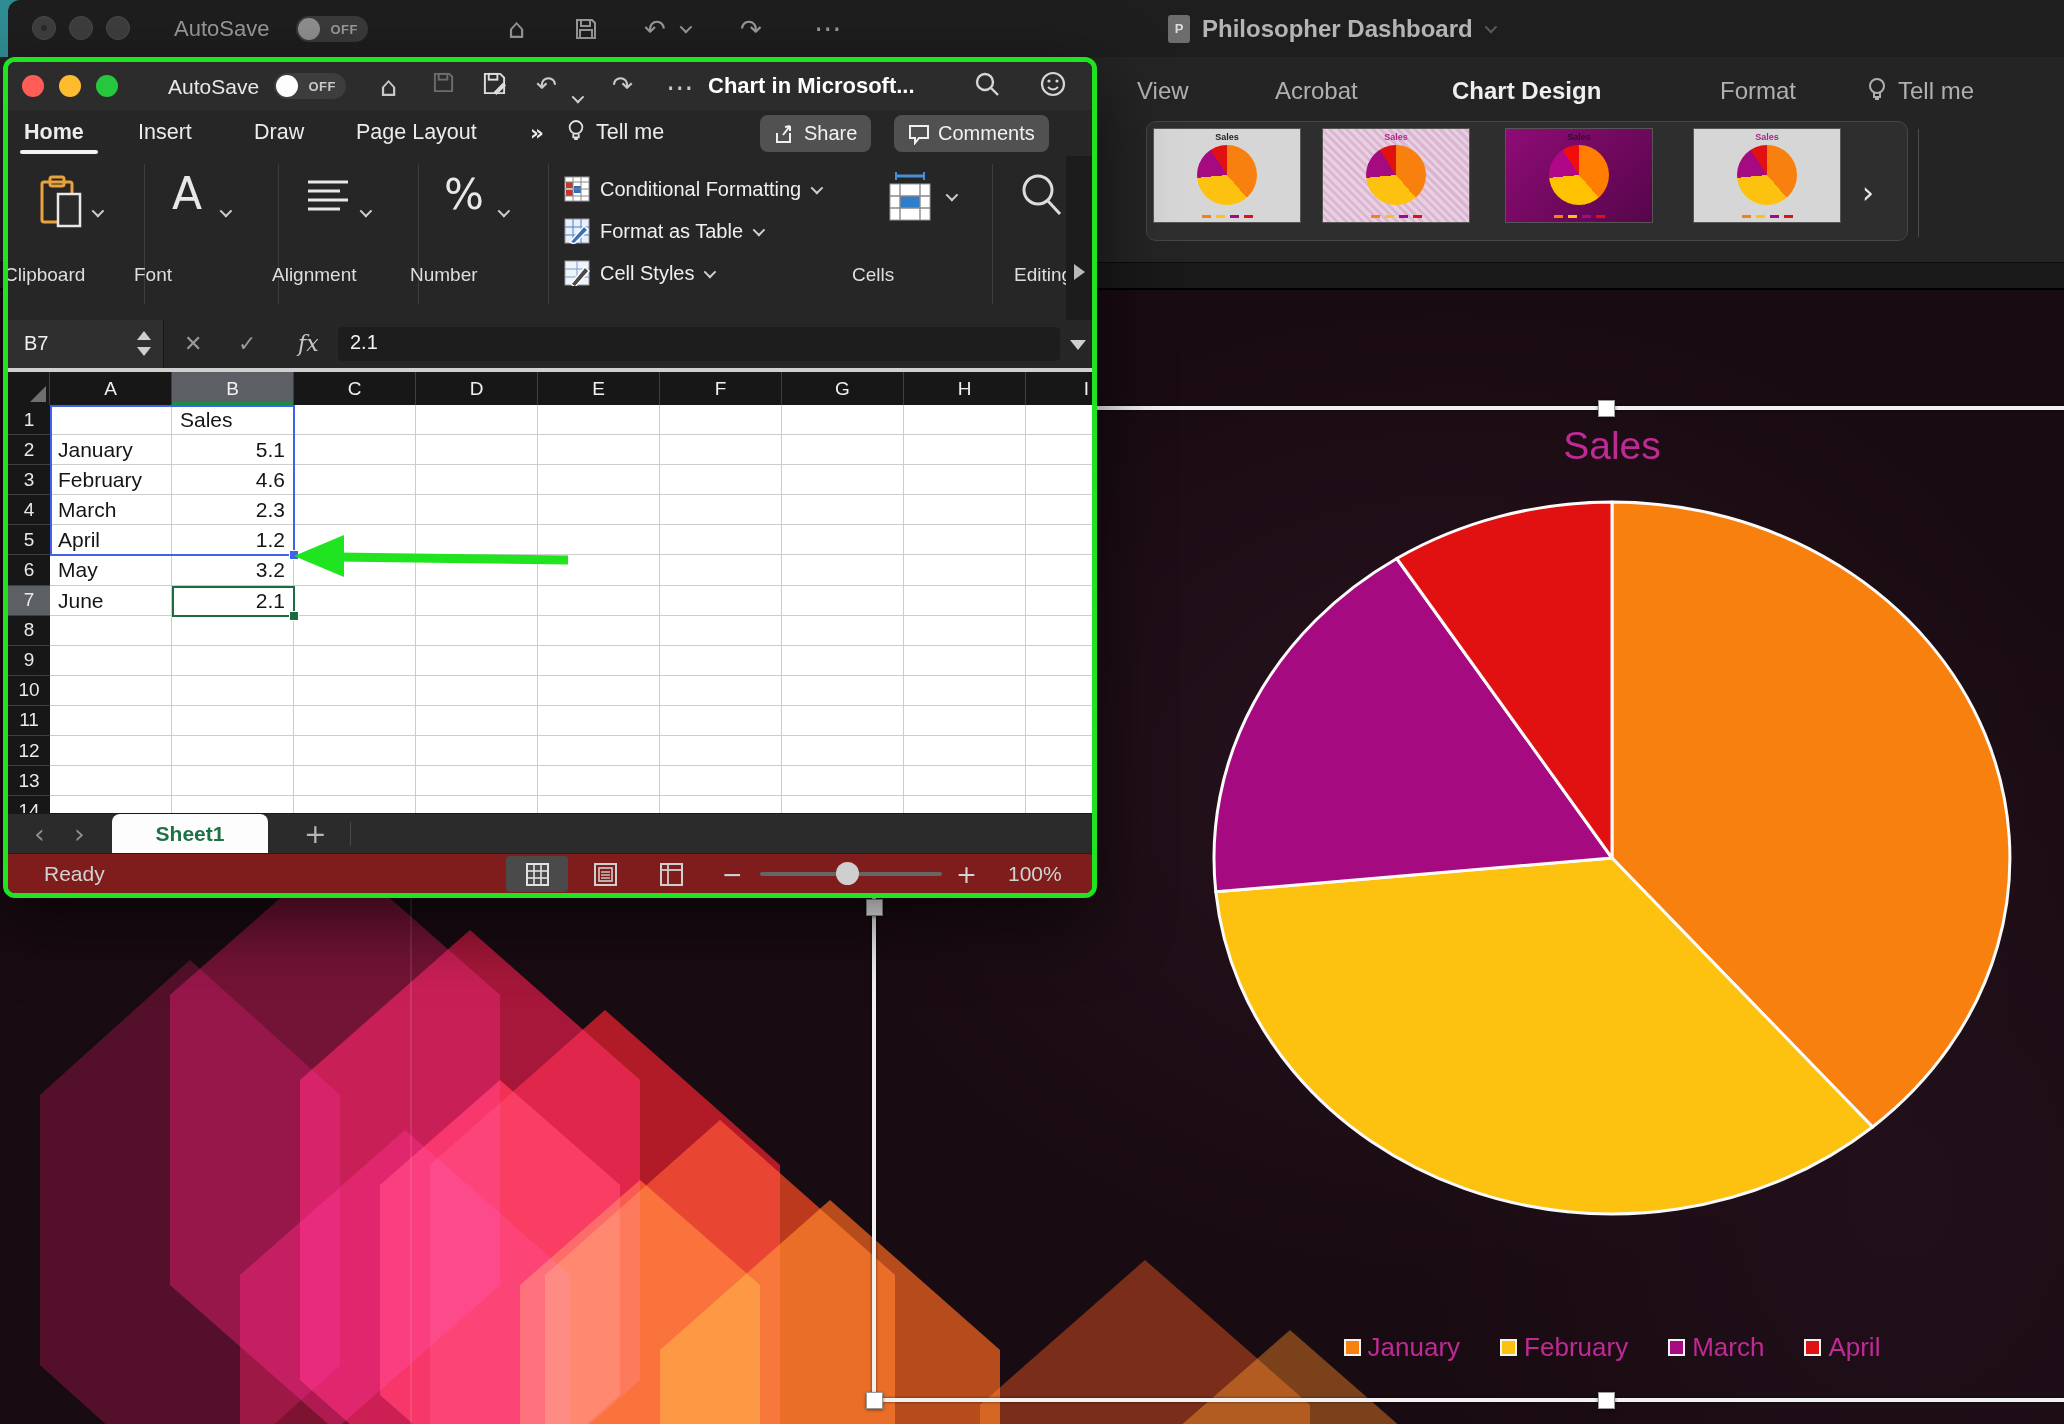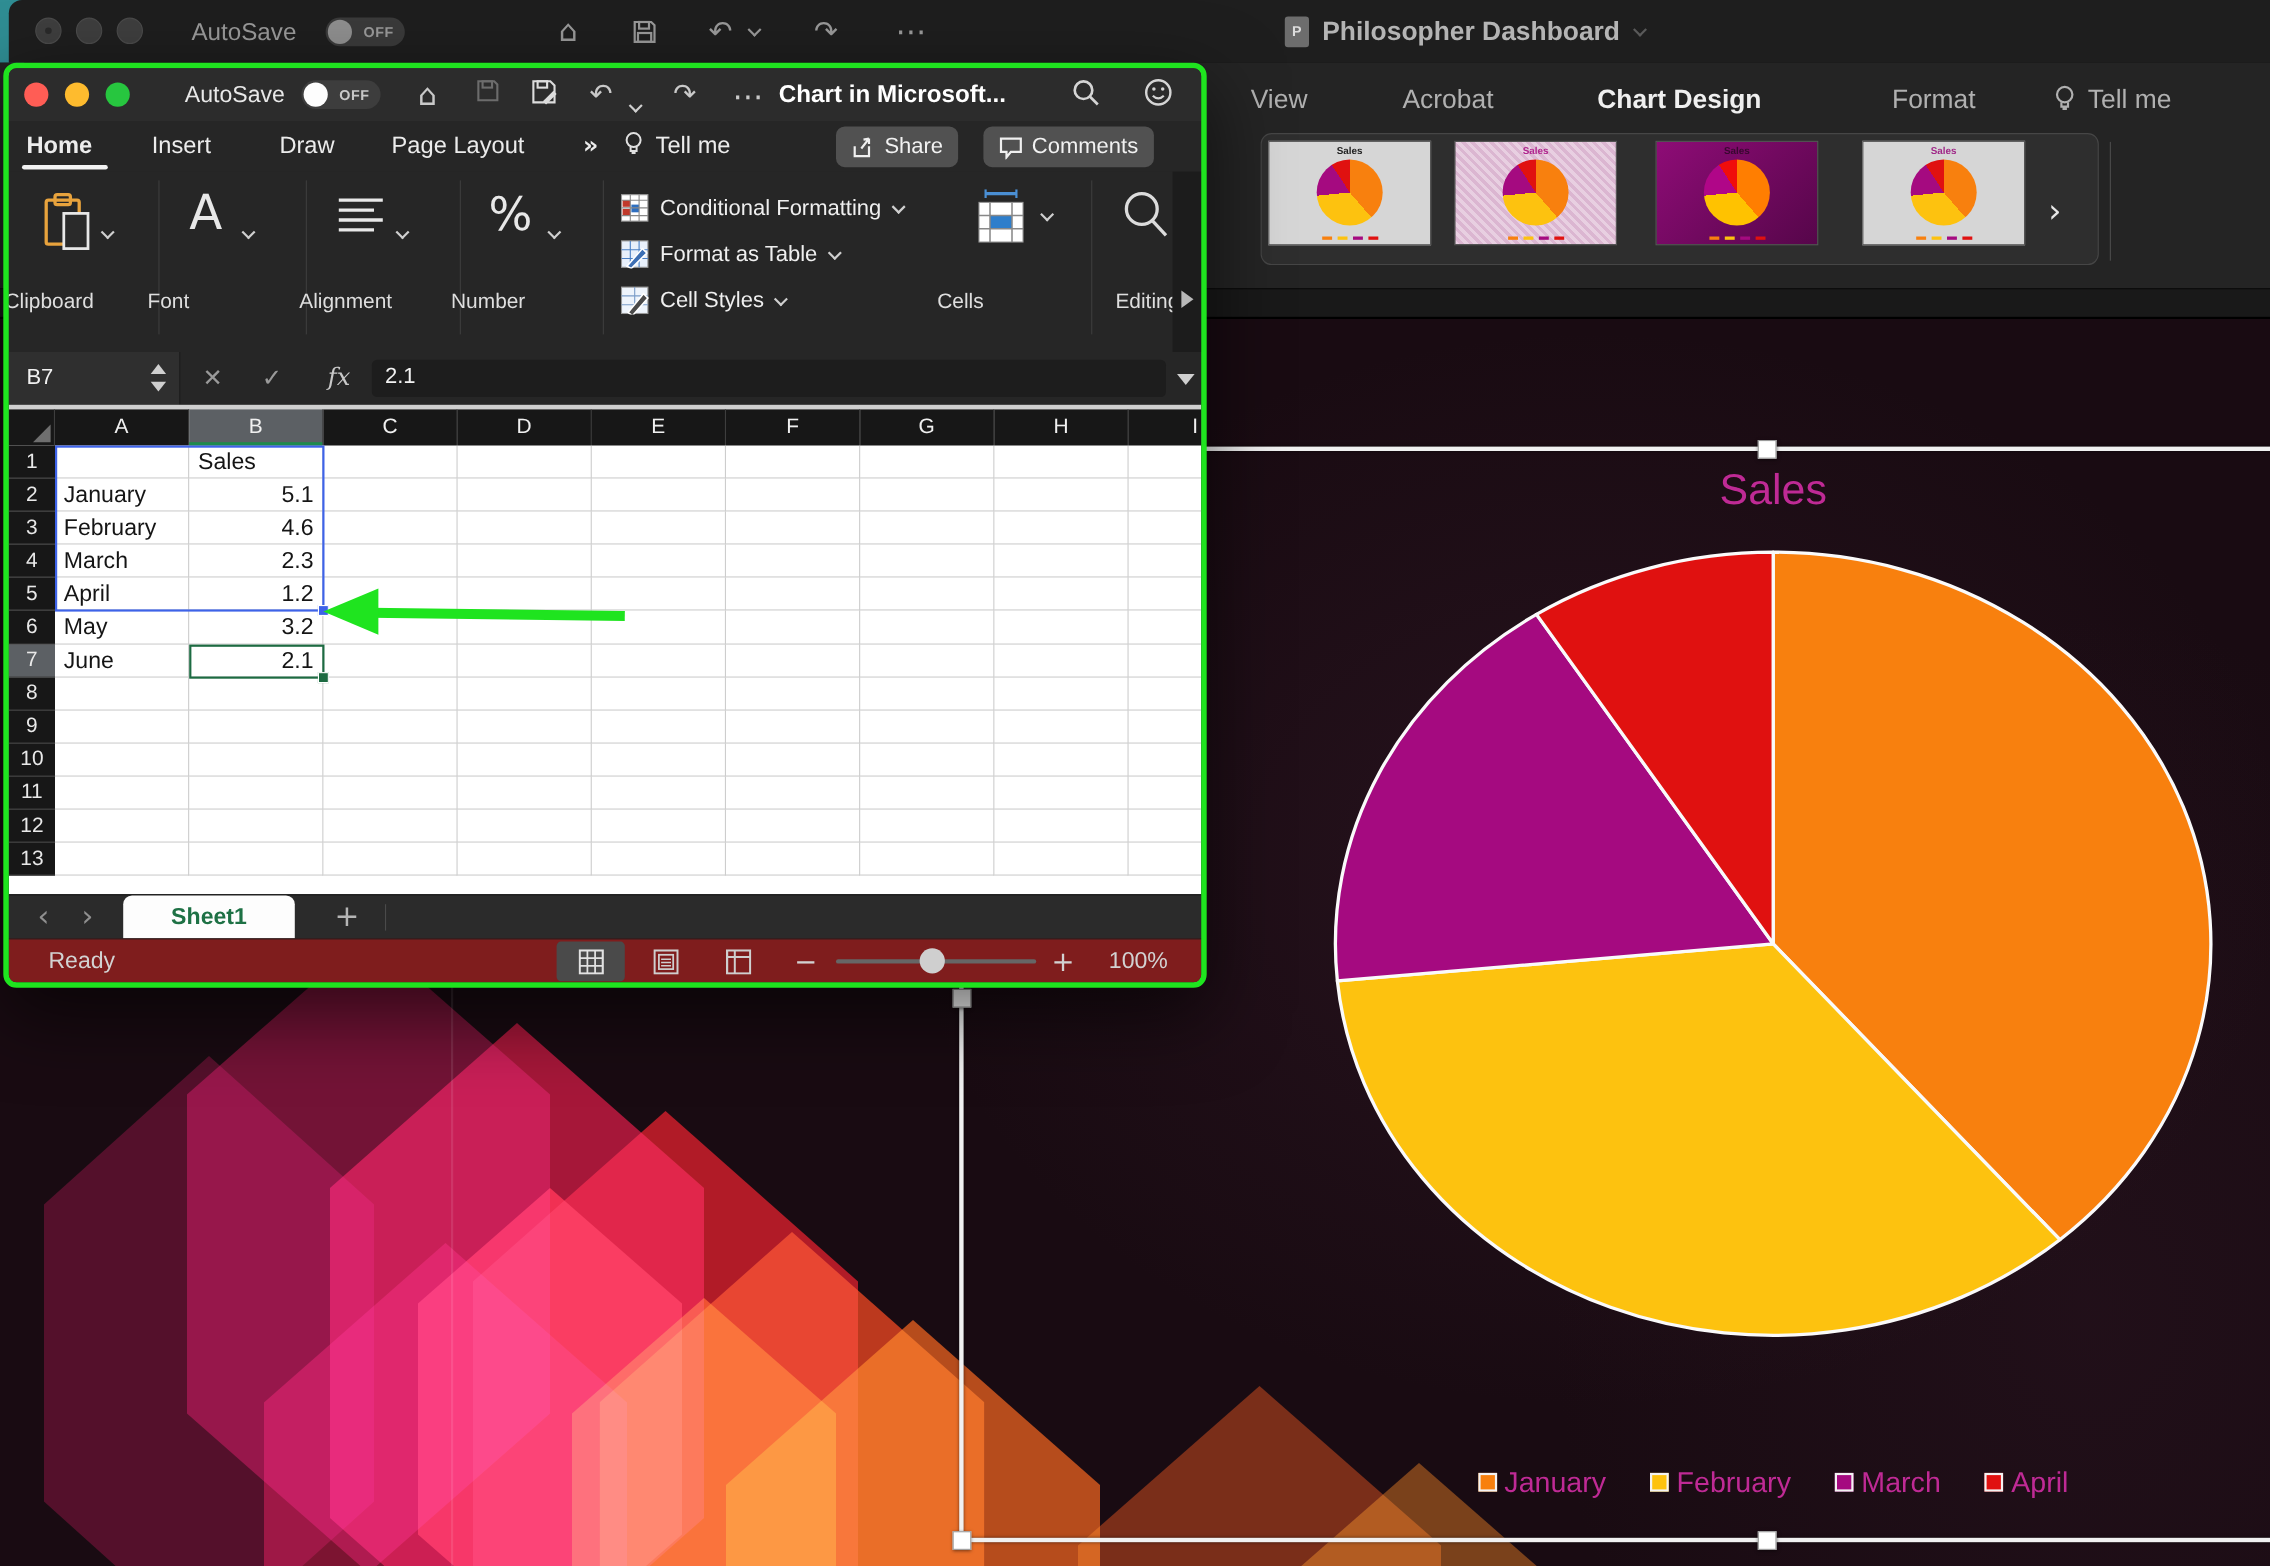--- a/index.html
+++ b/index.html
@@ -655,20 +655,32 @@
           <div class="g-cell"></div>
           <div class="g-cell"></div>
           <div class="g-cell"></div>
           <div class="g-cell"></div>
           <div class="g-cell"></div>
           <div class="g-cell"></div>
           <div class="g-cell"></div>
           <div class="g-cell"></div>
           <div class="g-cell"></div>
         </div>
+        <div class="g-row">
+          <div class="row-h">14</div>
+          <div class="g-cell"></div>
+          <div class="g-cell"></div>
+          <div class="g-cell"></div>
+          <div class="g-cell"></div>
+          <div class="g-cell"></div>
+          <div class="g-cell"></div>
+          <div class="g-cell"></div>
+          <div class="g-cell"></div>
+          <div class="g-cell"></div>
+        </div>
       </div>
     <div class="abs" id="range-blue" style="border-color: rgb(62, 99, 232);"></div>
     <div class="abs" id="range-blue-handle" style="background: rgb(62, 99, 232);"></div>
     <div class="abs" id="active-cell" style="border-color: rgb(29, 107, 66);"></div>
     <div class="abs" id="active-cell-handle" style="background: rgb(29, 107, 66);"></div>
   </div>
 
   <div class="abs" id="xl-sheetbar">
     <div class="abs ico" style="left:26px;top:4px;color:#8f8f8f;font-size:27px">‹</div>
     <div class="abs ico" style="left:66px;top:4px;color:#8f8f8f;font-size:27px">›</div>

